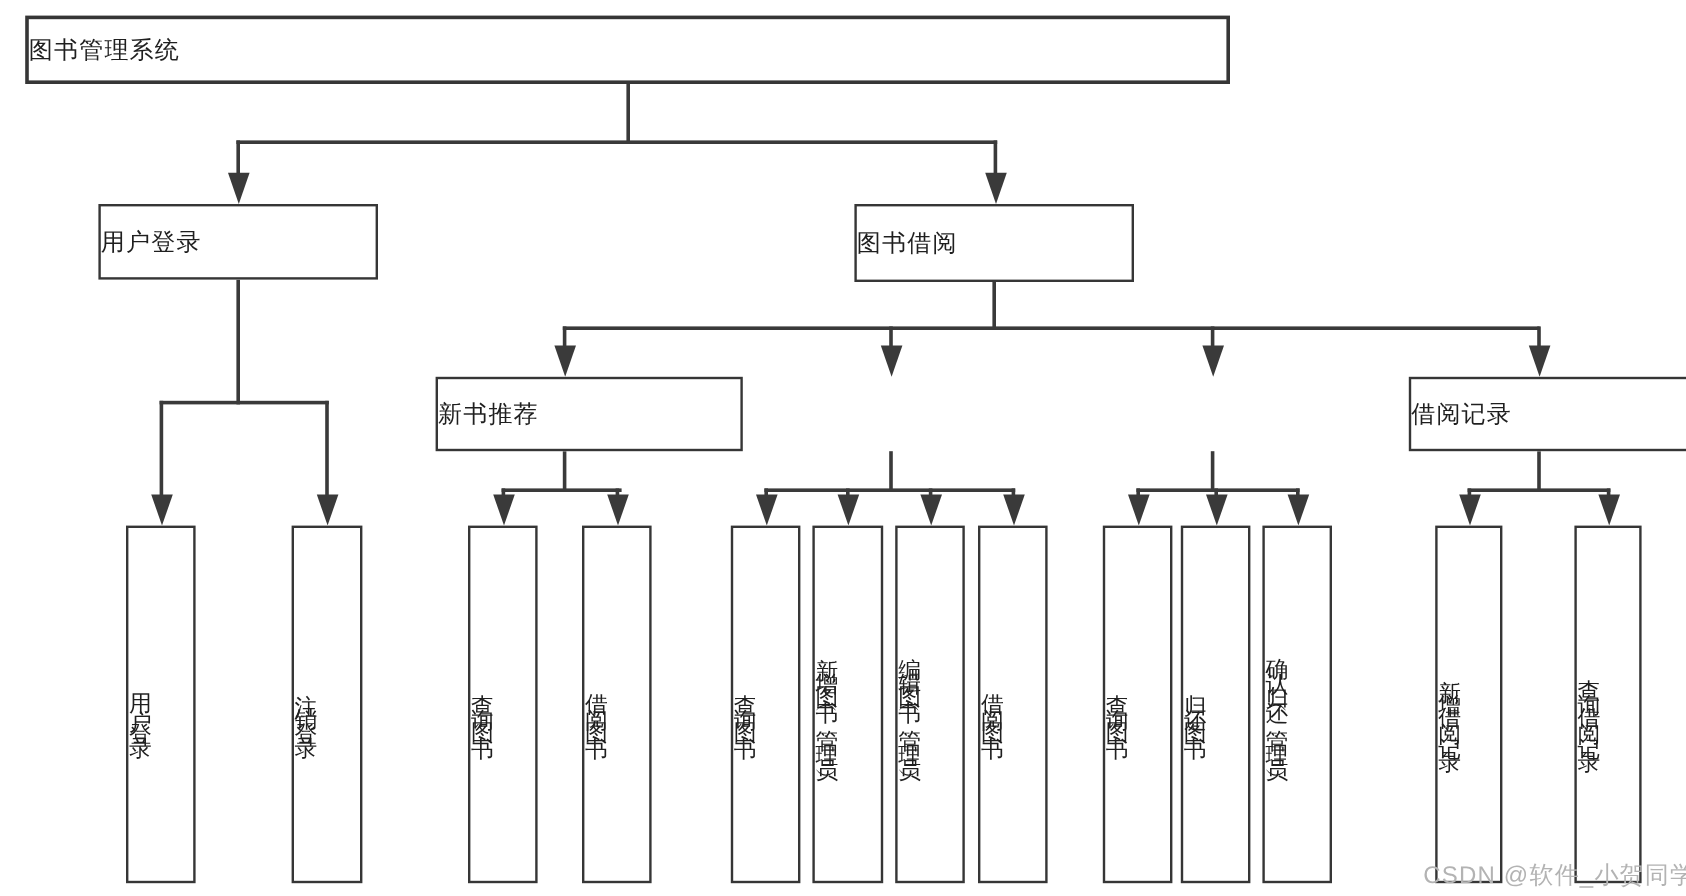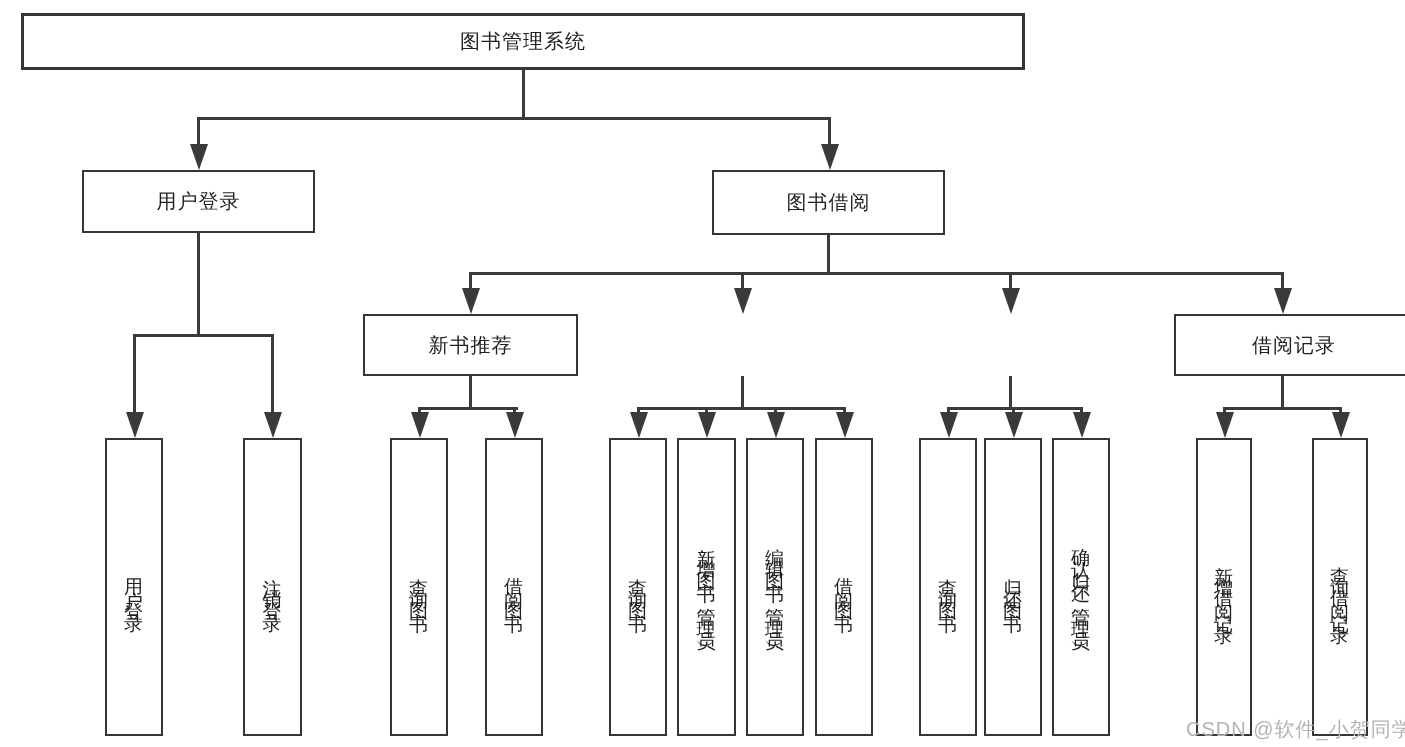--- a/index.html
+++ b/index.html
@@ -8,21 +8,21 @@
     font-family:"Liberation Sans", sans-serif;overflow:hidden;
   }
   
   .vl{position:absolute;width:3px;background:#3a3a3a;}
   .hl{position:absolute;height:3px;background:#3a3a3a;}
   .ar{position:absolute;width:0;height:0;
       border-left:9px solid transparent;border-right:9px solid transparent;
       border-top:26px solid #3a3a3a;}
   
   .box{position:absolute;background:#ffffff;border:2px solid #363636;
-       display:flex;align-items:center;justify-content:center;box-sizing:border-box;}
+       display:flex;align-items:center;justify-content:flex-start;box-sizing:border-box;}
   .root{border-width:3px;}
   .lbl{font-size:20px;color:#1f1f1f;letter-spacing:1px;white-space:nowrap;}
   .vtext{writing-mode:vertical-rl;text-orientation:mixed;font-size:19px;
          letter-spacing:12px;color:#1f1f1f;line-height:1;}
   .watermark{position:absolute;left:1186px;top:716px;font-size:20px;
              color:#b3b3b3;z-index:6;white-space:nowrap;letter-spacing:1px;}
 </style>
 </head>
 <body>
 
@@ -91,21 +91,21 @@
     <span class="lbl">图书管理系统</span>
   </div>
 
   <div class="box" style="left:82px;top:170px;width:233px;height:63px">
     <span class="lbl">用户登录</span>
   </div>
   <div class="box" style="left:712px;top:170px;width:233px;height:65px">
     <span class="lbl">图书借阅</span>
   </div>
 
-  <div class="box" style="left:363px;top:314px;width:215px;height:62px">
+  <div class="box" style="left:363px;top:314px;width:256px;height:62px">
     <span class="lbl">新书推荐</span>
   </div>
   <div class="box" style="left:1174px;top:314px;width:240px;height:62px">
     <span class="lbl">借阅记录</span>
   </div>
 
   <div class="box" style="left:105px;top:438px;width:58px;height:298px">
     <span class="vtext">用户登录</span>
   </div>
   <div class="box" style="left:243px;top:438px;width:59px;height:298px">

